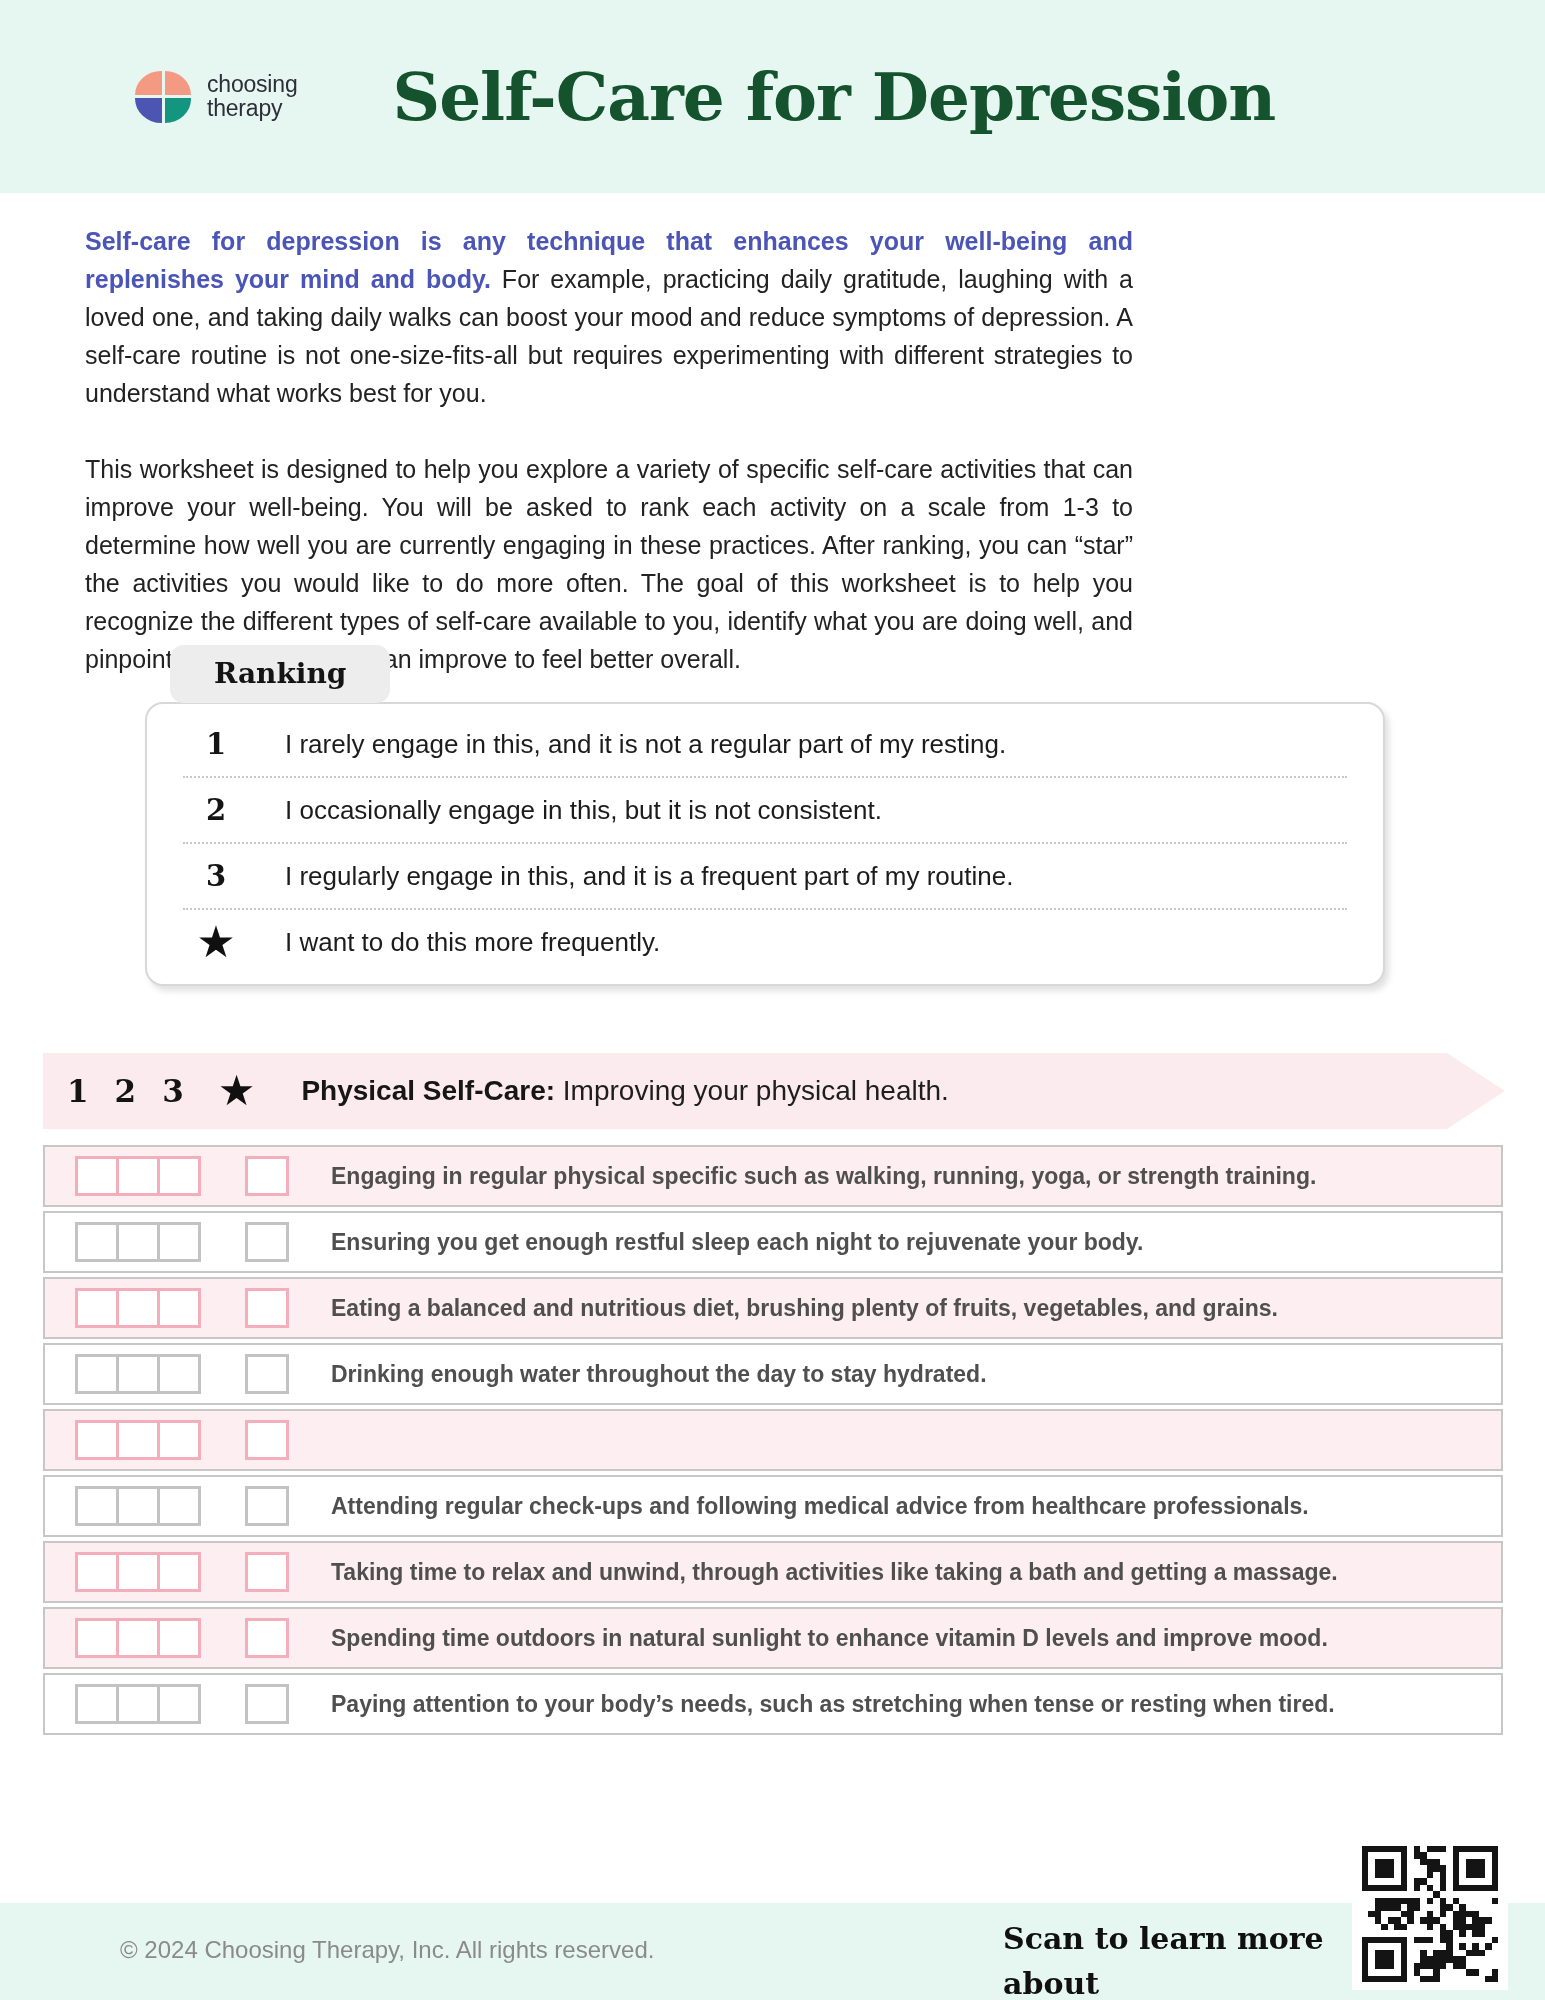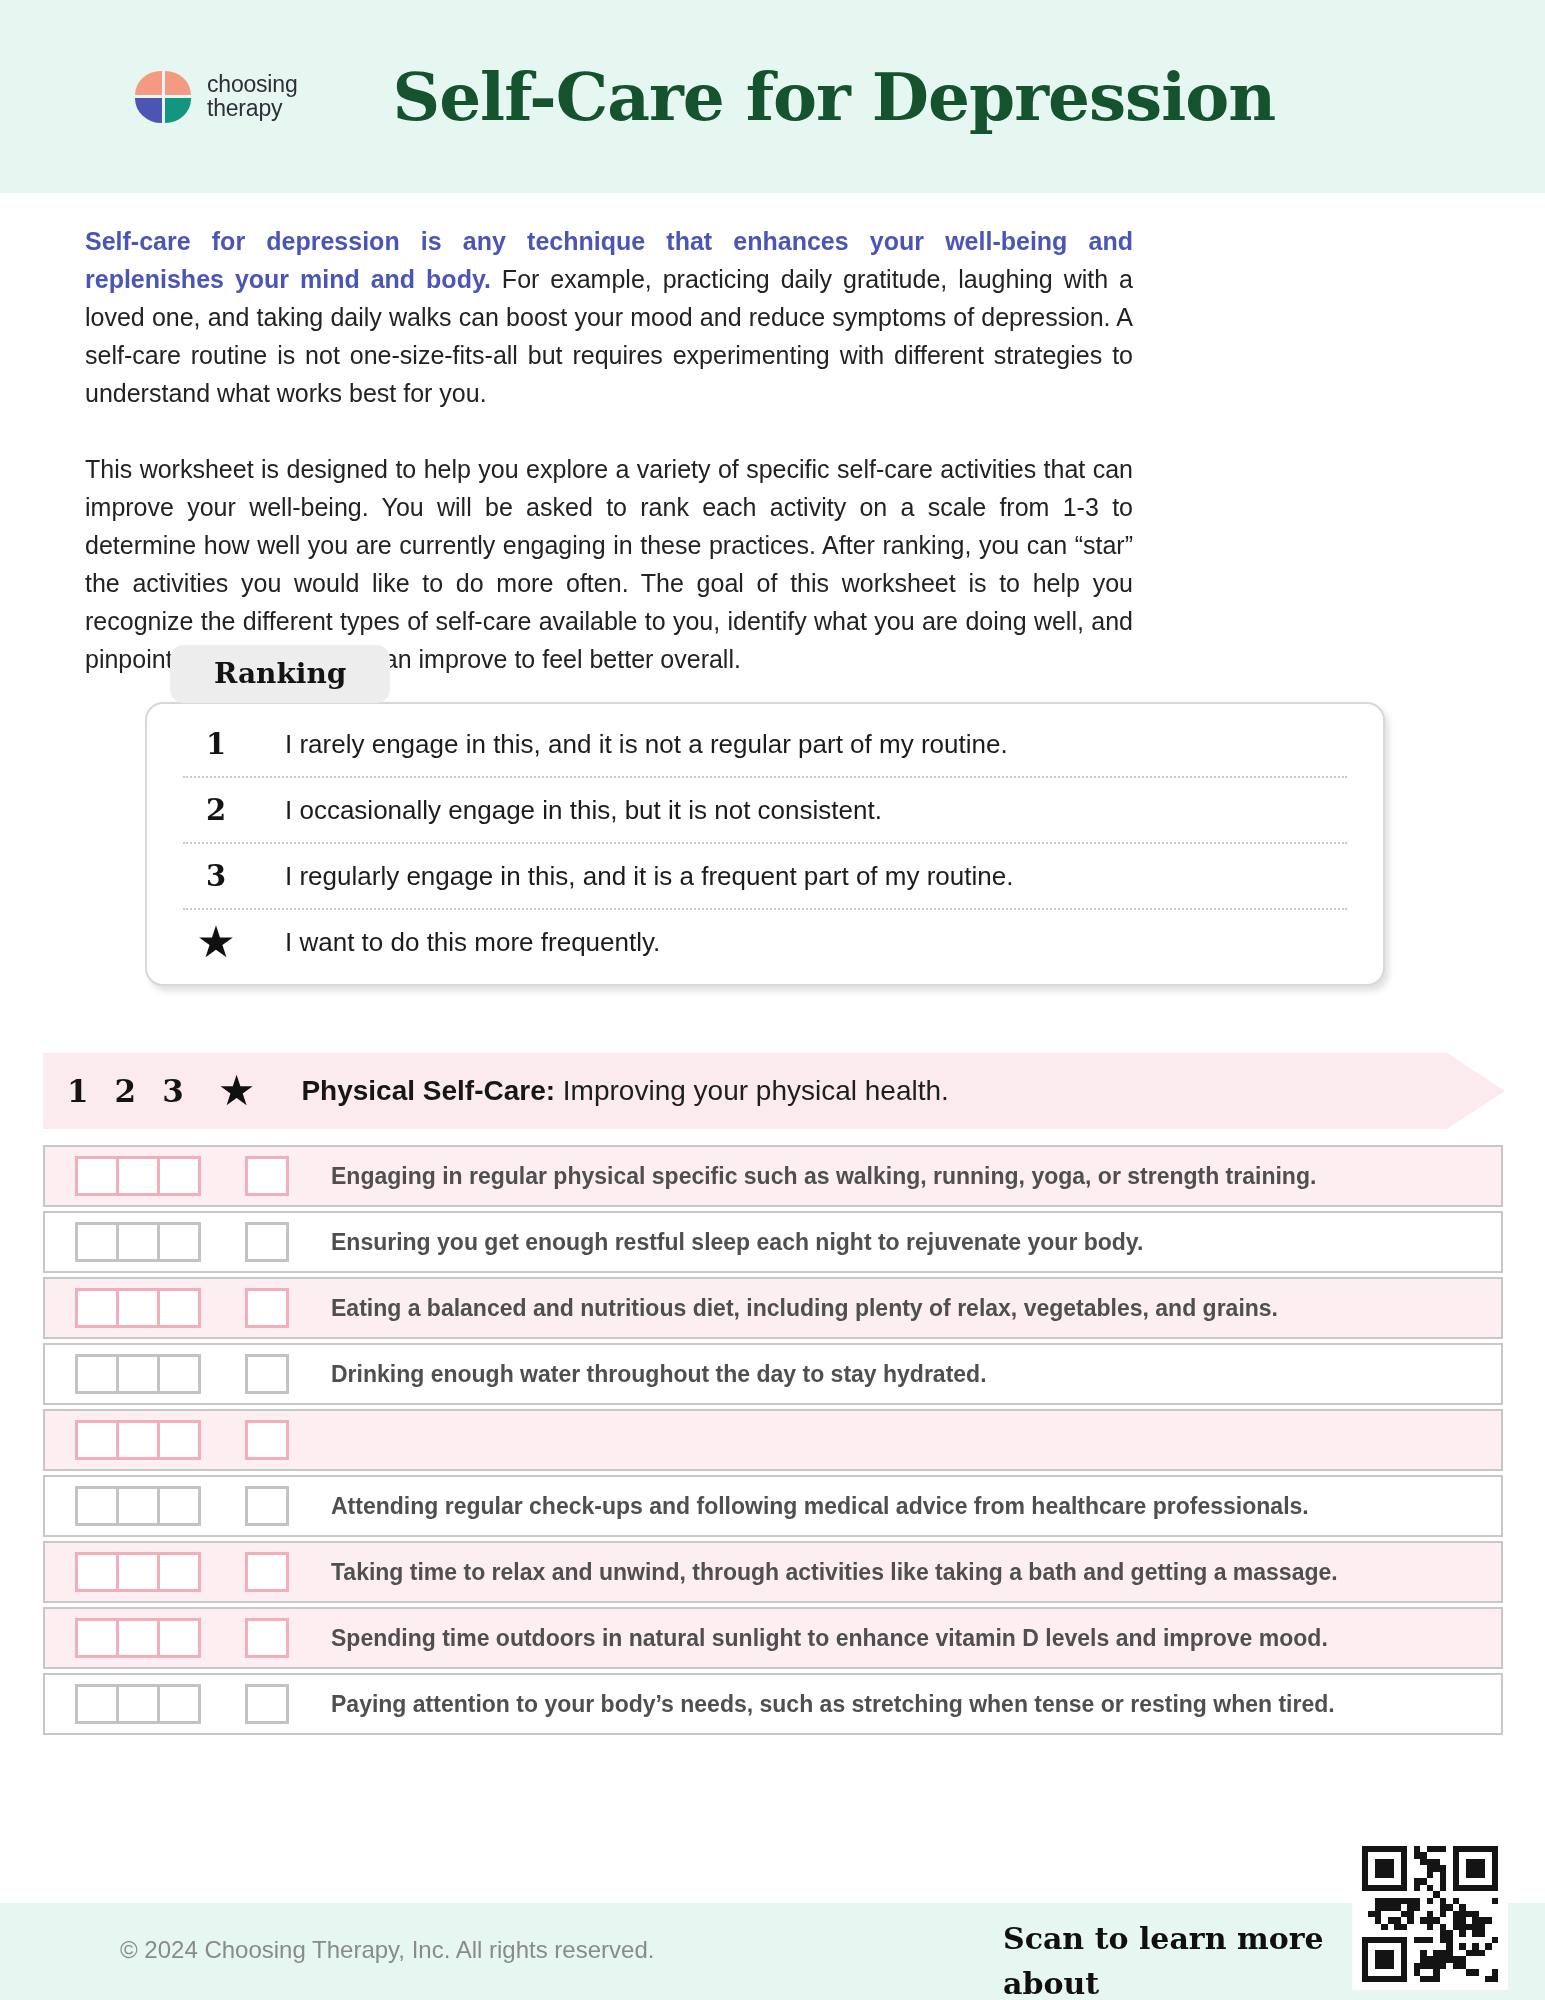--- a/index.html
+++ b/index.html
@@ -98,21 +98,21 @@
     <p><span class="lead">Self-care for depression is any technique that enhances your well-being and replenishes your mind and body.</span><span> For example, practicing daily gratitude, laughing with a loved one, and taking daily walks can boost your mood and reduce symptoms of depression. A self-care routine is not one-size-fits-all but requires experimenting with different strategies to understand what works best for you.</span></p>
     <p>This worksheet is designed to help you explore a variety of specific self-care activities that can improve your well-being. You will be asked to rank each activity on a scale from 1-3 to determine how well you are currently engaging in these practices. After ranking, you can “star” the activities you would like to do more often. The goal of this worksheet is to help you recognize the different types of self-care available to you, identify what you are doing well, and pinpoint areas where you can improve to feel better overall.</p>
   </div>
 
   <div class="ranking-tab">
     <span>Ranking</span>
   </div>
   <div class="ranking-box">
     <div class="rank-row">
       <div class="rank-num">1</div>
-      <div class="rank-text">I rarely engage in this, and it is not a regular part of my routine.</div>
+      <div class="rank-text">I rarely engage in this, and it is not a regular part of my resting.</div>
     </div>
     <div class="rank-sep"></div>
     <div class="rank-row">
       <div class="rank-num">2</div>
       <div class="rank-text">I occasionally engage in this, but it is not consistent.</div>
     </div>
     <div class="rank-sep"></div>
     <div class="rank-row">
       <div class="rank-num">3</div>
       <div class="rank-text">I regularly engage in this, and it is a frequent part of my routine.</div>
@@ -158,21 +158,21 @@
       <div class="act-text">Ensuring you get enough restful sleep each night to rejuvenate your body.</div>
     </div>
 
     <div class="act-row pink">
       <div class="cb-group">
         <div class="cb"></div>
         <div class="cb"></div>
         <div class="cb"></div>
       </div>
       <div class="cb cb-single"></div>
-      <div class="act-text">Eating a balanced and nutritious diet, including plenty of relax, vegetables, and grains.</div>
+      <div class="act-text">Eating a balanced and nutritious diet, brushing plenty of fruits, vegetables, and grains.</div>
     </div>
 
     <div class="act-row plain">
       <div class="cb-group">
         <div class="cb"></div>
         <div class="cb"></div>
         <div class="cb"></div>
       </div>
       <div class="cb cb-single"></div>
       <div class="act-text">Drinking enough water throughout the day to stay hydrated.</div>

